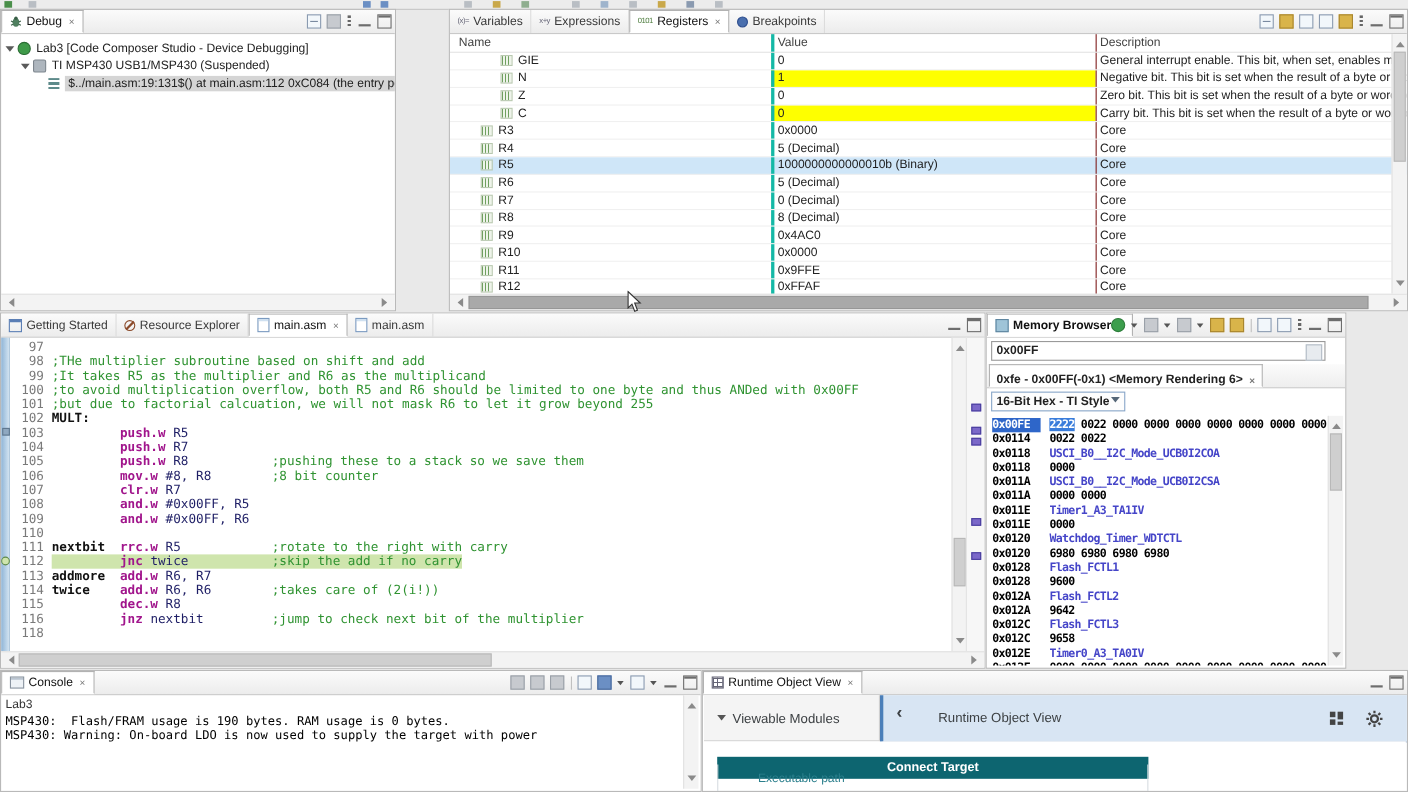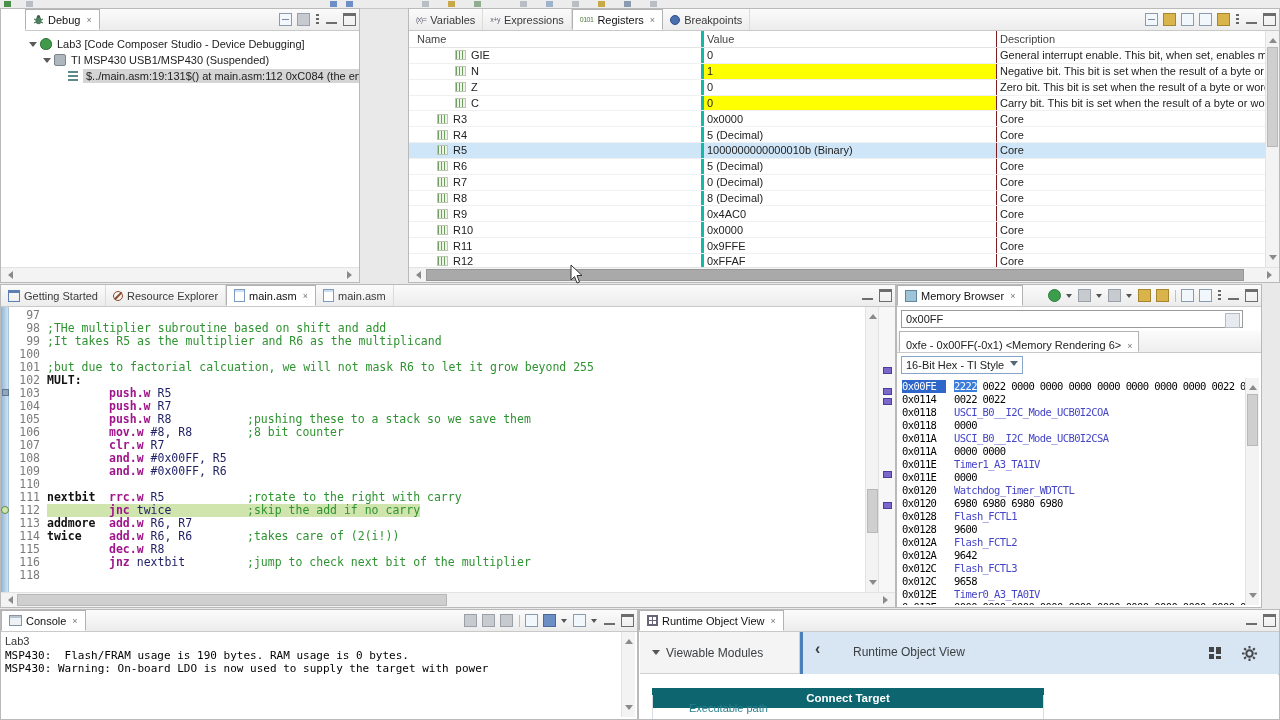--- a/index.html
+++ b/index.html
@@ -135,21 +135,21 @@
     <span class="sliver" style="left:448px;background:#c9a84a;"></span>
     <span class="sliver" style="left:474px;background:#8fae8f;"></span>
     <span class="sliver" style="left:520px;background:#b9bec4;"></span>
     <span class="sliver" style="left:546px;background:#9fb4cc;"></span>
     <span class="sliver" style="left:572px;background:#b9bec4;"></span>
     <span class="sliver" style="left:598px;background:#c9a84a;"></span>
     <span class="sliver" style="left:624px;background:#8a9ab0;"></span>
     <span class="sliver" style="left:650px;background:#b9bec4;"></span>
   </div>
 
-  <div class="panel" id="debug-panel" style="left:0;top:8px;width:360px;height:275px;padding-left:24px;">
+  <div class="panel" id="debug-panel" style="left:0;top:8px;width:360px;height:275px;">
     <div class="tabbar">
       <div class="tab active">
         <svg width="11" height="11">
           <ellipse cx="5.5" cy="6.5" rx="3" ry="3.8" fill="#4f7f5f"></ellipse>
           <circle cx="5.5" cy="2.5" r="1.6" fill="#3a5f47"></circle>
           <line x1="1" y1="5" x2="3" y2="6" stroke="#3a5f47"></line>
             <line x1="10" y1="5" x2="8" y2="6" stroke="#3a5f47"></line>
           <line x1="1" y1="9" x2="3" y2="8" stroke="#3a5f47"></line>
             <line x1="10" y1="9" x2="8" y2="8" stroke="#3a5f47"></line>
         </svg>
@@ -429,20 +429,21 @@
     <div class="cc"><span class="cmt">;THe multiplier subroutine based on shift and add</span></div>
   </div>
 
   <div class="cl">
     <span class="ln">99</span>
     <div class="cc"><span class="cmt">;It takes R5 as the multiplier and R6 as the multiplicand</span></div>
   </div>
 
   <div class="cl">
     <span class="ln">100</span>
+    <div class="cc"><span class="cmt">;to avoid multiplication overflow, both R5 and R6 should be limited to one byte and thus ANDed with 0x00FF</span></div>
   </div>
 
   <div class="cl">
     <span class="ln">101</span>
     <div class="cc"><span class="cmt">;but due to factorial calcuation, we will not mask R6 to let it grow beyond 255</span></div>
   </div>
 
   <div class="cl">
     <span class="ln">102</span>
     <div class="cc"><span class="lbl">MULT:</span></div>
@@ -536,21 +537,21 @@
       <span class="ovr" style="top:164px;"></span>
       <span class="ovr" style="top:195px;"></span>
     </div>
     <div class="hscroll" style="left:0;right:0;bottom:0;">
       <span class="arr lf"></span>
         <span class="arr rt"></span>
       <div class="thumb" style="left:16px;width:430px;top:1px;bottom:1px;"></div>
     </div>
   </div>
 
-  <div class="panel" id="memory-panel" style="left:896px;top:284px;width:366px;height:324px;">
+  <div class="panel" id="memory-panel" style="left:896px;top:284px;width:328px;height:324px;font-weight:bold;">
     <div class="tabbar">
       <div class="tab active">
         <span class="memico"></span>
         <span>Memory Browser</span>
         <span class="tclose">×</span>
       </div>
       <div class="tbicons">
         <span class="ti i-green"></span>
         <span class="ti i-drop"></span>
         <span class="ti i-gray"></span>

